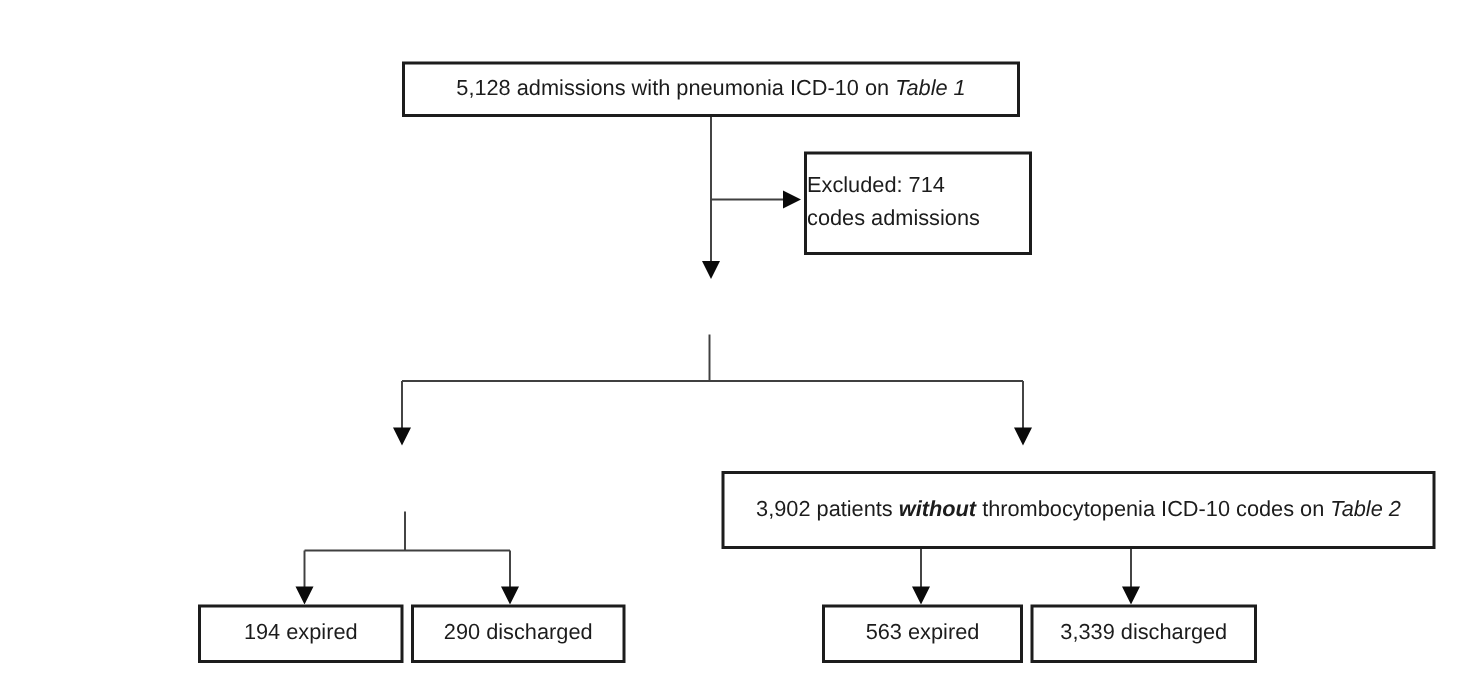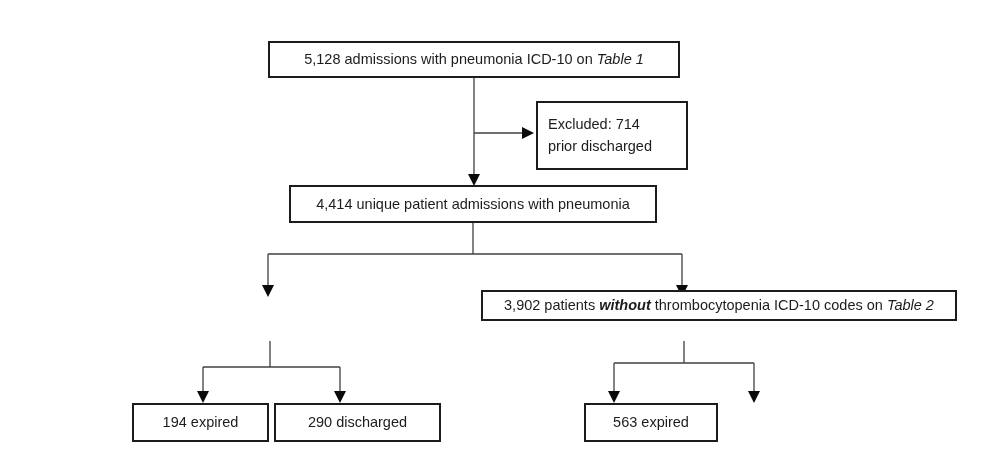--- a/index.html
+++ b/index.html
@@ -43,31 +43,30 @@
     font-size: 14.5px;
     line-height: 1.3;
     white-space: nowrap;
   }
   .node .bi { font-weight: bold; font-style: italic; }
   .node .it { font-style: italic; }
   .box-admissions { left: 268px; top: 41px; width: 412px; height: 37px; }
   .box-excluded {
     left: 536px; top: 101px; width: 152px; height: 69px;
     justify-content: flex-start;
-    padding-left: 10px;
     text-align: left;
     white-space: normal;
     line-height: 1.45;
   }
   .box-unique { left: 289px; top: 185px; width: 368px; height: 38px; }
   .box-with { left: 18px; top: 298px; width: 449px; height: 43px; }
-  .box-without { left: 481px; top: 290px; width: 476px; height: 31px; }
+  .box-without { left: 481px; top: 314px; width: 476px; height: 52px; }
   .box-with-expired { left: 132px; top: 403px; width: 137px; height: 39px; }
-  .box-with-discharged { left: 274px; top: 403px; width: 167px; height: 39px; }
-  .box-without-expired { left: 548px; top: 403px; width: 134px; height: 39px; margin-left: 36px; }
+  .box-with-discharged { left: 274px; top: 403px; width: 143px; height: 39px; }
+  .box-without-expired { left: 548px; top: 403px; width: 134px; height: 39px; }
   .box-without-discharged { left: 687px; top: 403px; width: 151px; height: 39px; }
 </style>
 </head>
 <body>
 
 <div class="canvas">
 
   <svg class="connectors" viewBox="0 0 986 460" xmlns="http://www.w3.org/2000/svg">
 
     <g>
@@ -106,38 +105,38 @@
       <path d="M754,363 V392"></path>
       <polygon points="748,391 760,391 754,403"></polygon>
     </g>
   </svg>
 
   <div class="node box-admissions">
     <span><span>5,128 admissions with pneumonia ICD-10 on </span><span class="it">Table 1</span></span>
   </div>
 
   <div class="node box-excluded">
-    <span><span>Excluded: 714</span><br><span>prior discharged</span></span>
+    <span><span>Excluded: 714</span><br><span>codes admissions</span></span>
   </div>
 
-  <div class="node box-unique">
-    <span>4,414 unique patient admissions with pneumonia</span>
-  </div>
 
 
   <div class="node box-without">
     <span><span>3,902 patients </span><span class="bi">without</span><span> thrombocytopenia ICD-10 codes on </span><span class="it">Table 2</span></span>
   </div>
 
   <div class="node box-with-expired">
     <span>194 expired</span>
   </div>
 
   <div class="node box-with-discharged">
     <span>290 discharged</span>
   </div>
 
   <div class="node box-without-expired">
     <span>563 expired</span>
   </div>
 
+  <div class="node box-without-discharged">
+    <span>3,339 discharged</span>
+  </div>
 
 </div>
 
 </body></html>

